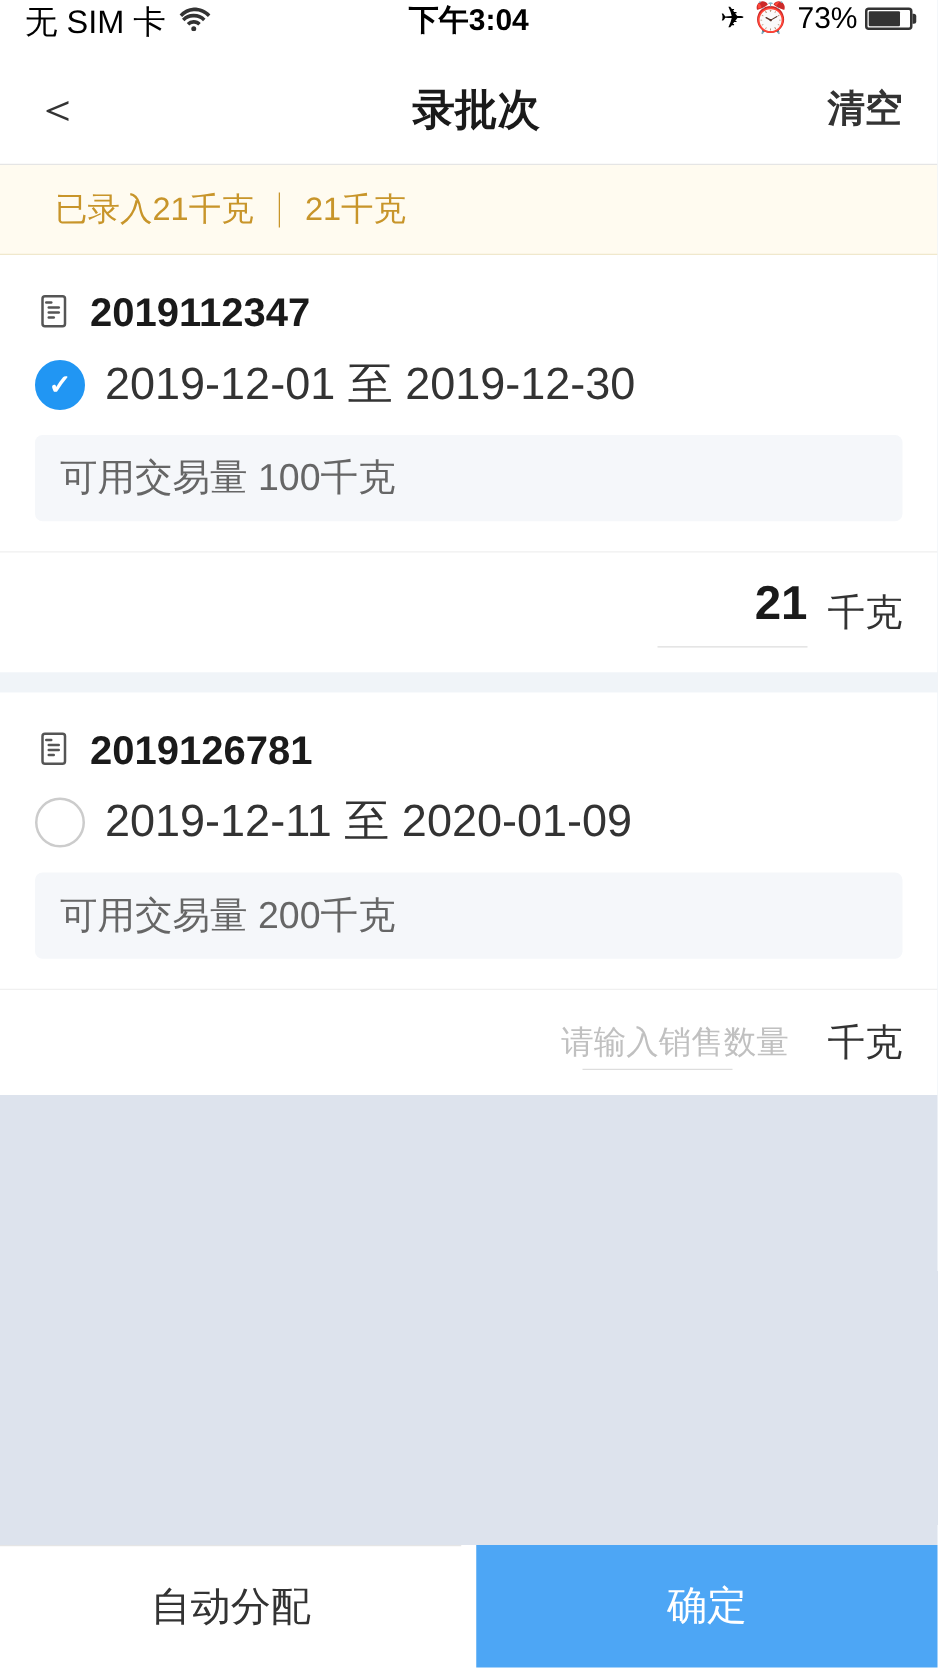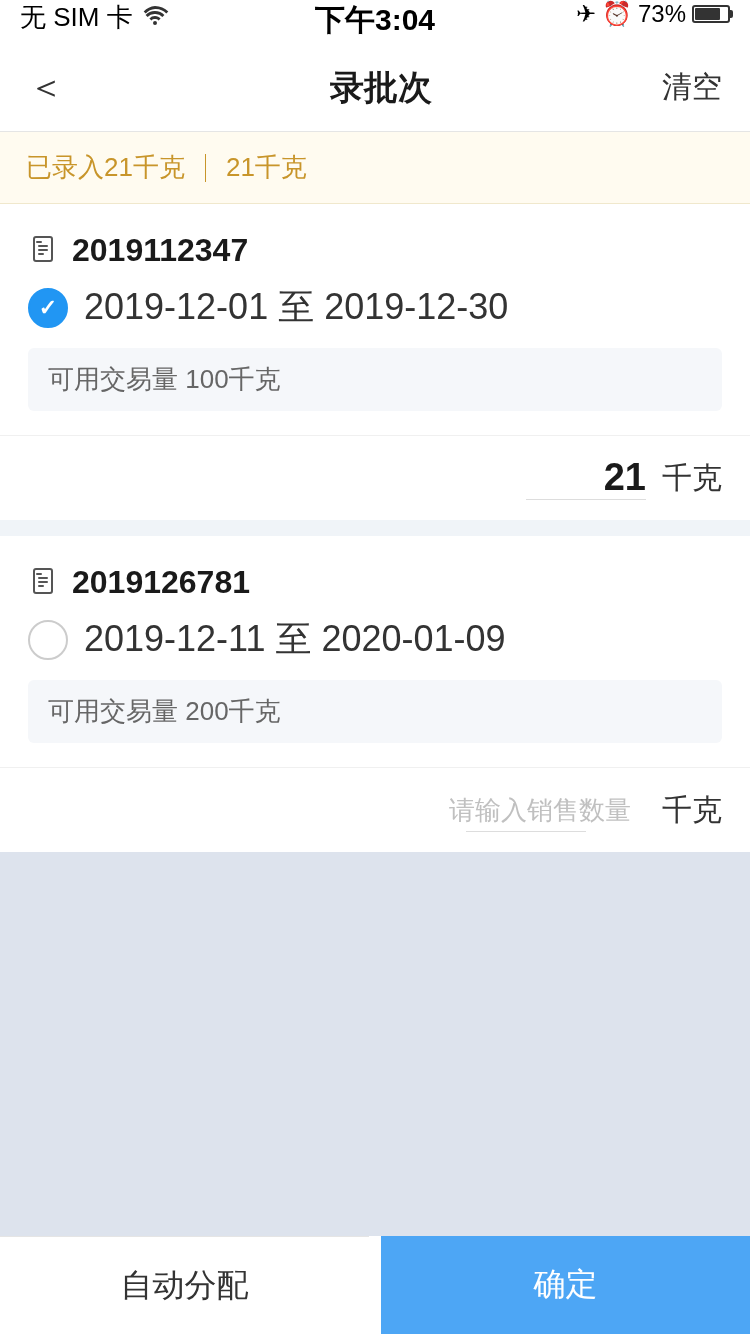--- a/index.html
+++ b/index.html
@@ -24,21 +24,21 @@
       font-size: 26px;
     }
     .status-left {
       display: flex;
       align-items: center;
       gap: 8px;
       font-size: 26px;
       font-weight: 500;
     }
     .status-center {
-      font-size: 30px;
+      font-size: 24px;
       font-weight: 600;
       position: absolute;
       left: 50%;
       transform: translateX(-50%);
     }
     .status-right {
       display: flex;
       align-items: center;
       gap: 6px;
       font-size: 24px;
@@ -96,26 +96,27 @@
     .nav-title {
       font-size: 34px;
       font-weight: 600;
       color: #1a1a1a;
       margin-left: 36px;
     }
     .nav-action {
       font-size: 30px;
       color: #333;
       cursor: pointer;
+      font-weight: bold;
     }
 
     
     .summary-bar {
       background: #fffbf0;
-      padding: 18px 26px;
+      padding: 18px 44px;
       display: flex;
       align-items: center;
       gap: 0;
       border-bottom: 1px solid #f0e8cc;
     }
     .summary-text {
       font-size: 26px;
       color: #c8952a;
     }
     .summary-divider {
@@ -178,21 +179,21 @@
     }
     .batch-date {
       font-size: 36px;
       color: #333;
     }
 
     .available-qty {
       background: #f5f7fa;
       border-radius: 6px;
       padding: 14px 20px;
-      font-size: 26px;
+      font-size: 30px;
       color: #666;
       margin-left: 0;
     }
 
     
     .input-row {
       display: flex;
       align-items: center;
       justify-content: flex-end;
       padding: 20px 28px;
@@ -331,21 +332,21 @@
       </span>
       <span class="batch-id">2019112347</span>
     </div>
     <div class="batch-date-row">
       <div class="radio-circle checked"></div>
       <span class="batch-date">2019-12-01 至 2019-12-30</span>
     </div>
     <div class="available-qty">可用交易量 100千克</div>
   </div>
   <div class="input-row">
-    <div style="display:flex; flex-direction:column; align-items:flex-end; gap:0;">
+    <div style="display:flex; flex-direction:column; align-items:flex-end; gap:12px;">
       <span class="qty-value">21</span>
       <div class="sep-line"></div>
     </div>
     <span class="unit-label">千克</span>
   </div>
 </div>
 
 <div class="divider-gray"></div>
 
 <div class="card-section">

